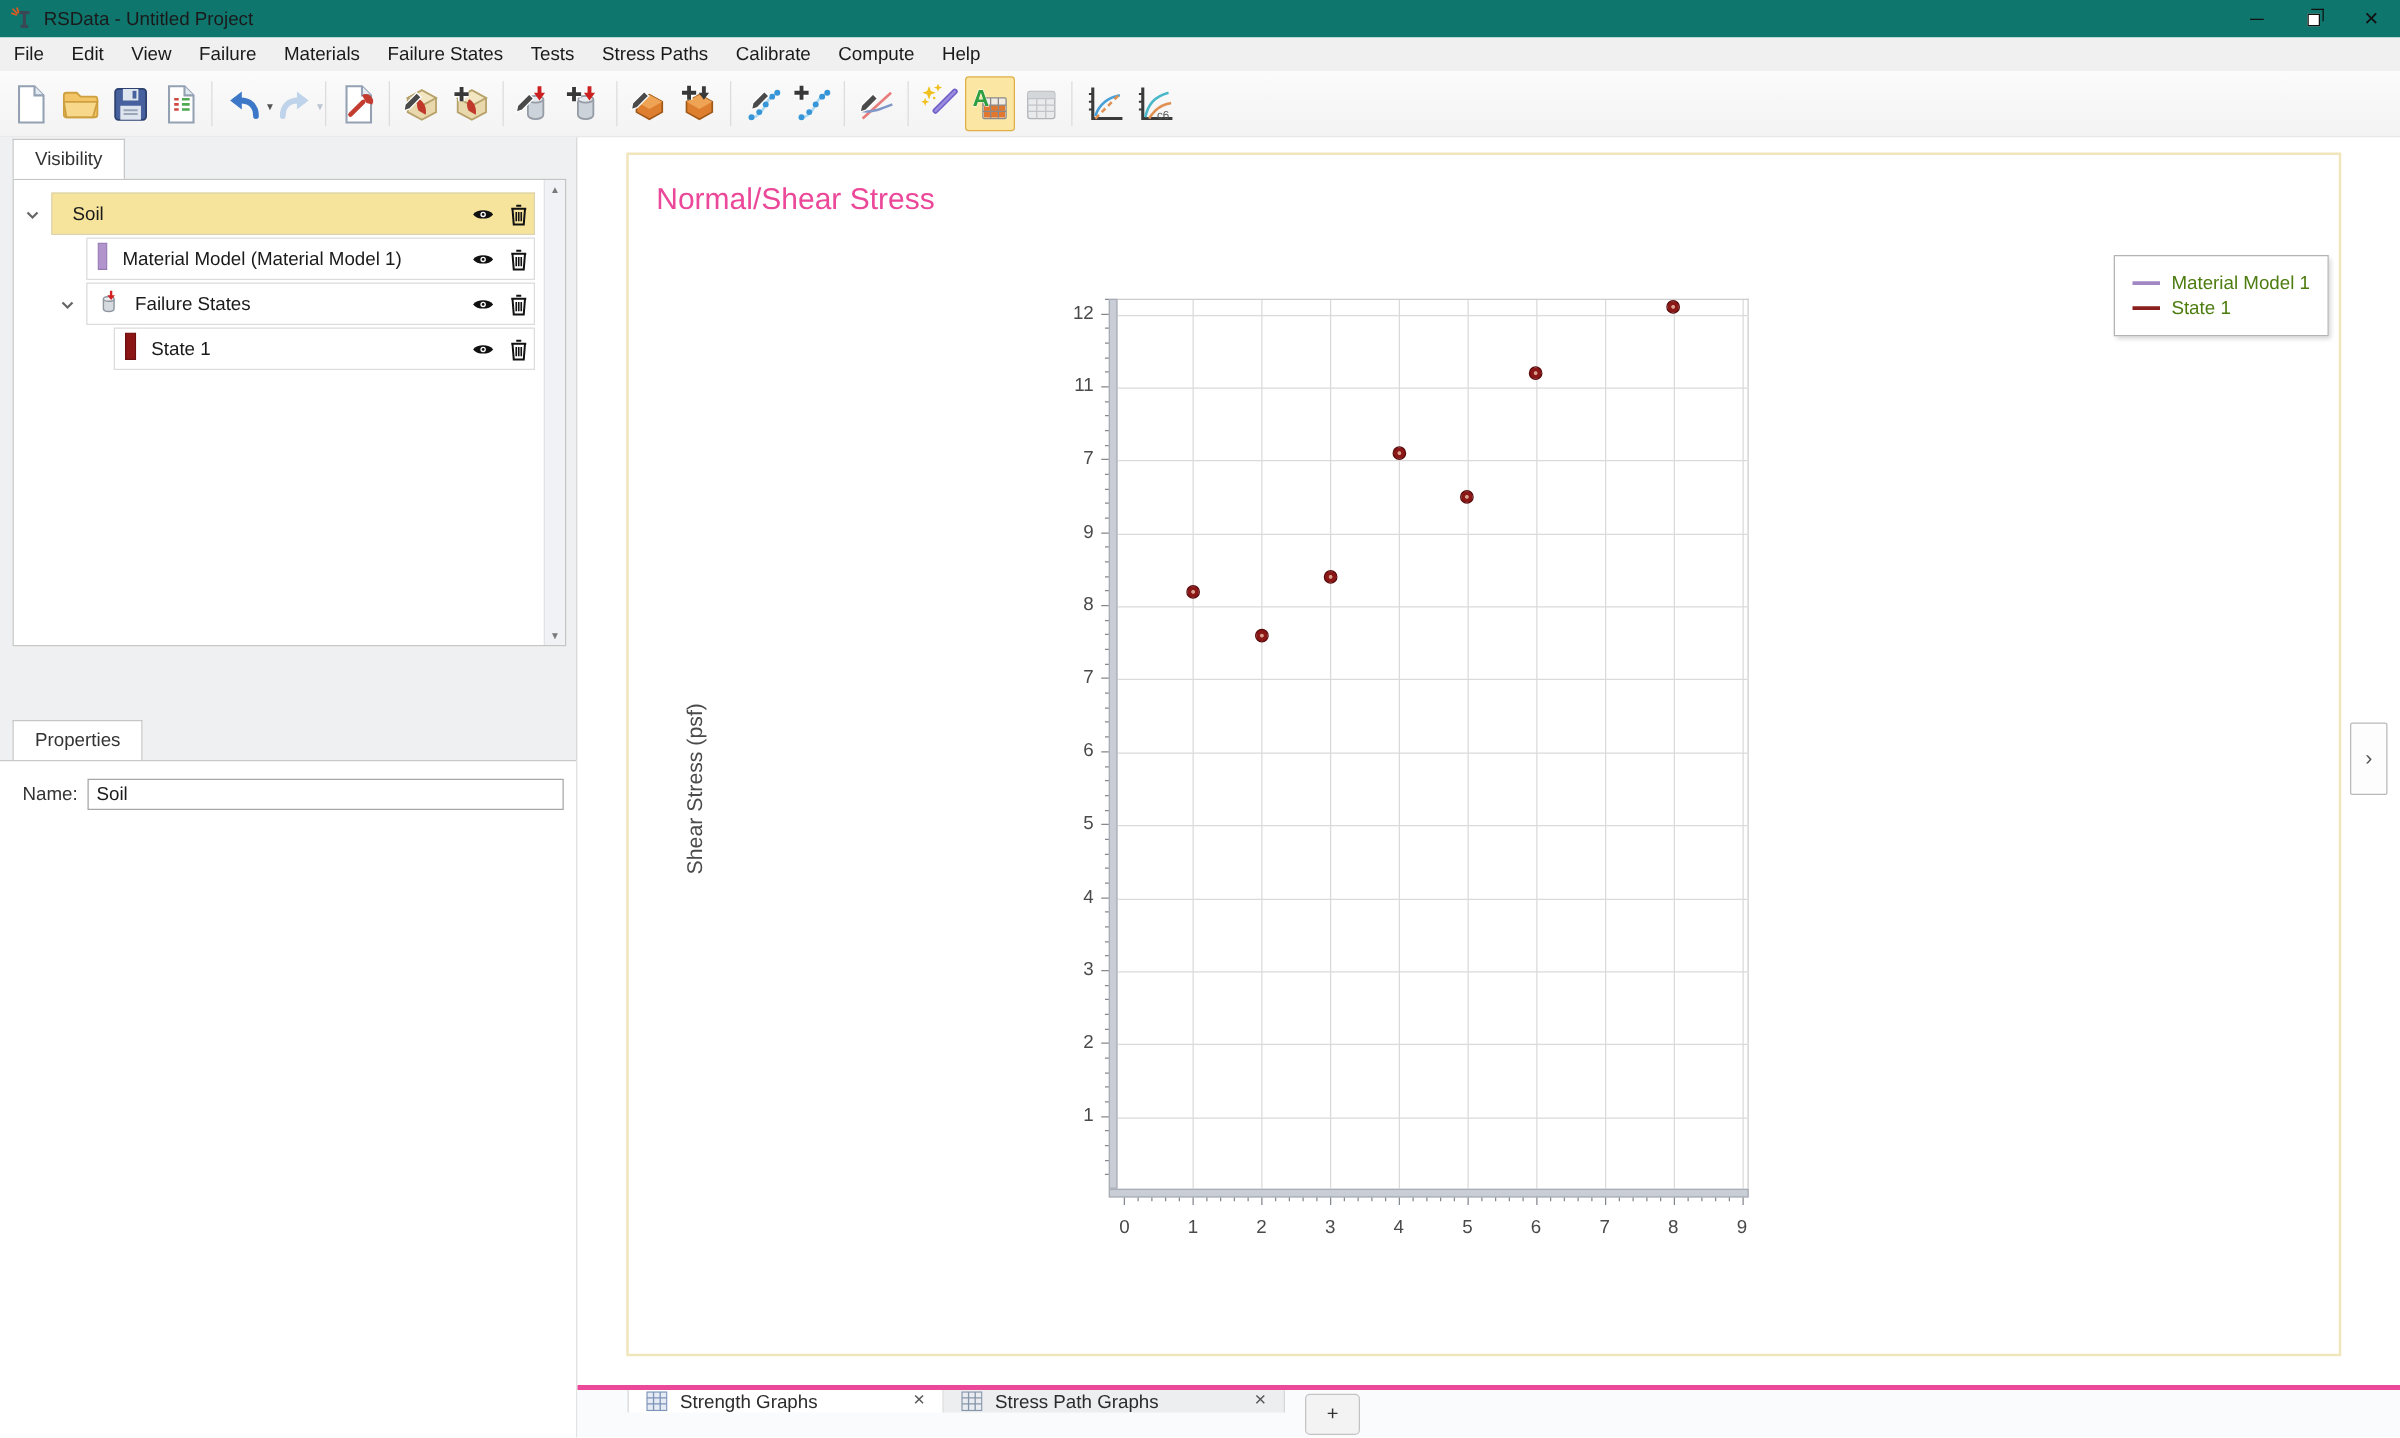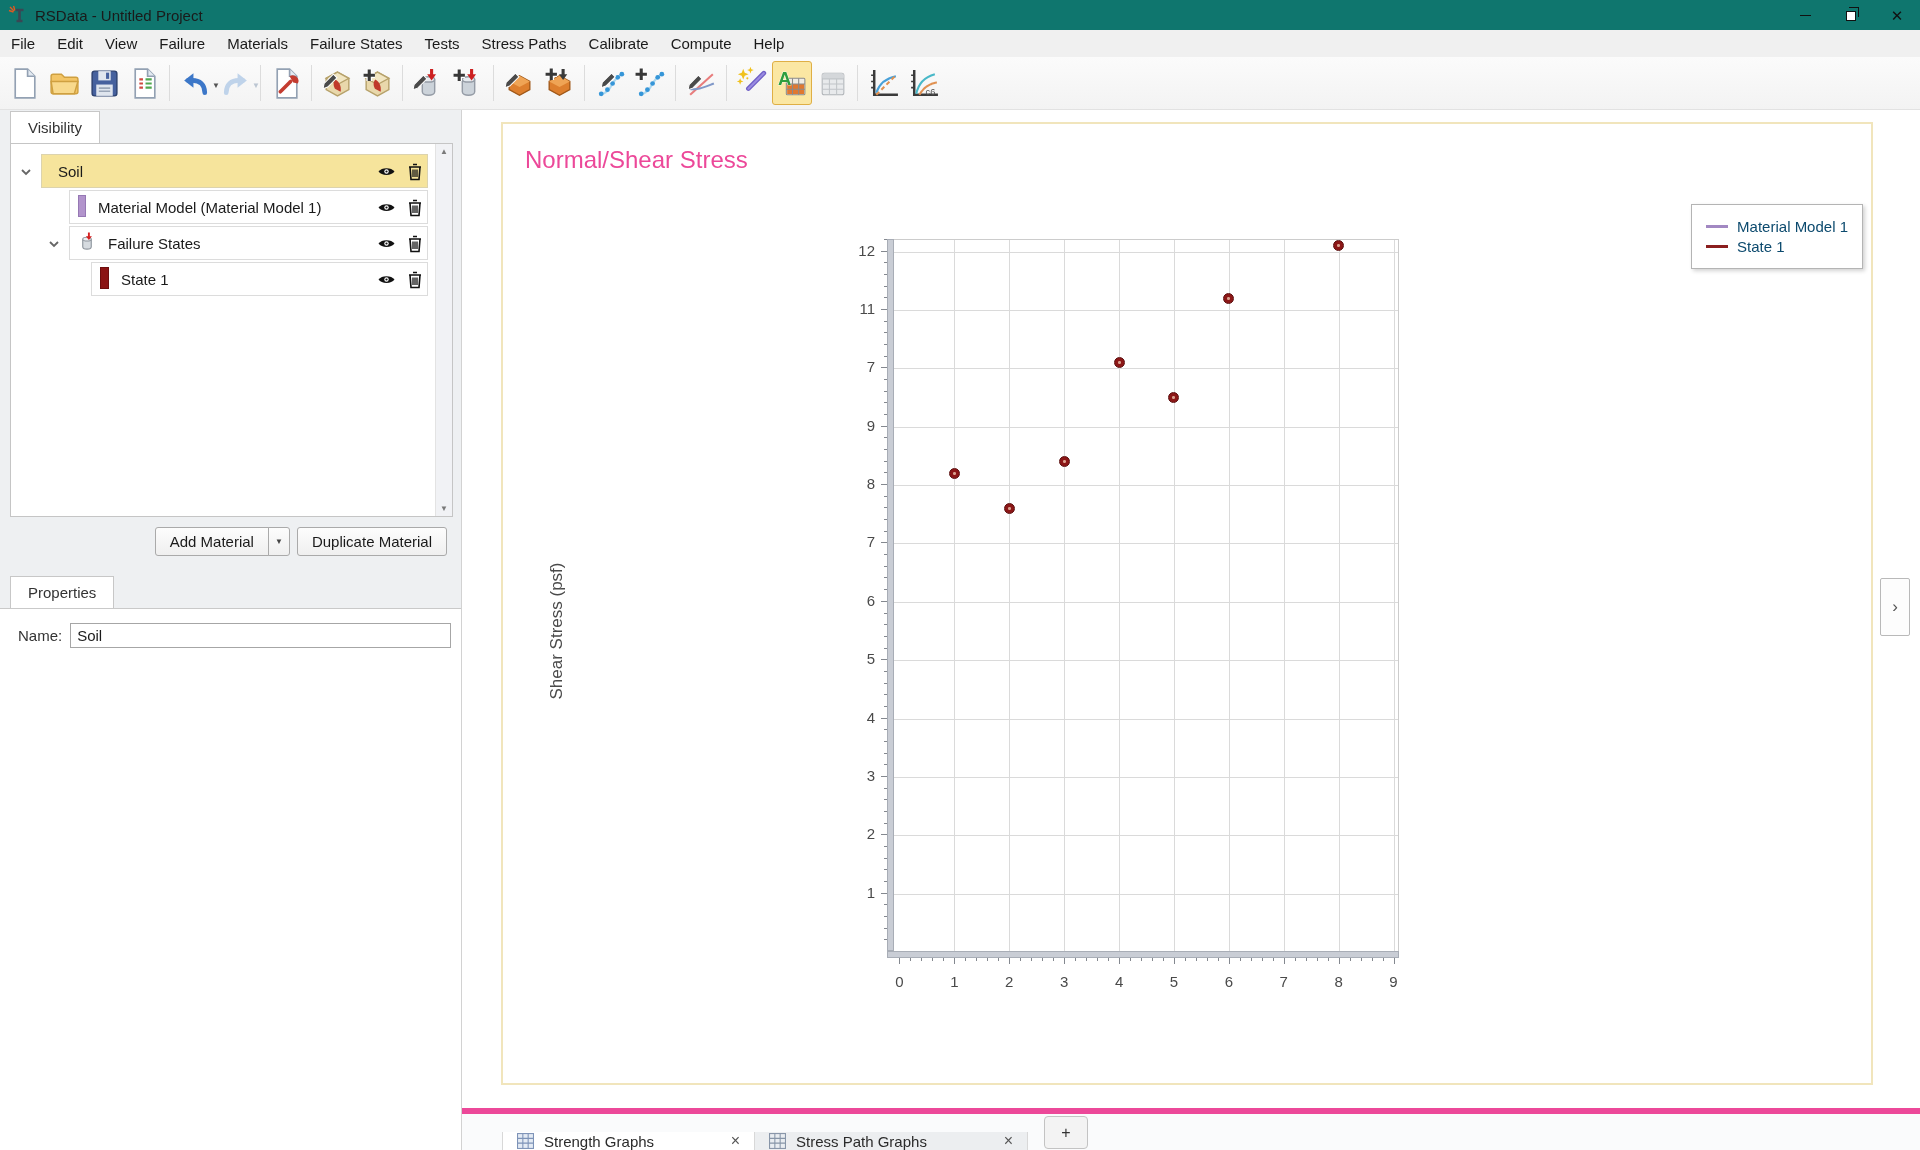--- a/index.html
+++ b/index.html
@@ -79,29 +79,29 @@
   .tick-label { position:absolute; font-size:15px; color:#4a4a4a; }
   .pt { position:absolute; width:11px; height:11px; border-radius:50%;
     background:radial-gradient(circle at 50% 50%, #d9a08e 0 1.2px, #8c1717 1.8px 100%); border:1px solid #5a0c0c; }
   .xlabel { position:absolute; text-align:center; font-size:17px; color:#4a4a4a; }
   .ylabel-wrap { position:absolute; display:flex; align-items:center; justify-content:center; }
   .ylabel-wrap span { transform:rotate(-90deg); white-space:nowrap; font-size:17px; color:#4a4a4a; }
   .legend { position:absolute; right:8px; top:80px; background:#fff; border:1px solid #b4b4b4;
     box-shadow:2px 2px 4px rgba(0,0,0,.18); padding:10px 14px; min-width:148px; }
   .legend-item { display:flex; align-items:center; margin:3px 0; }
   .legend-swatch { width:22px; height:3px; margin-right:9px; flex:0 0 auto; }
-  .legend-label { font-size:15px; color:#0c4a6e; }
+  .legend-label { font-size:15px; color:#4d7c0f; }
 
   .expander { position:absolute; right:10px; top:468px; width:30px; height:58px; background:#fdfdfd;
     border:1px solid #b9b9b9; border-radius:2px; display:flex; align-items:center; justify-content:center;
     font-size:17px; color:#555; }
 
   
-  .tabbar { position:absolute; left:0; right:0; bottom:0; height:42px; background:#fafbfc; border-top:6px solid #ec4899;
-    display:flex; align-items:flex-end; padding-left:40px; }
+  .tabbar { position:absolute; left:0; right:0; bottom:0; height:42px; background:#fafbfc; border-top:4px solid #ec4899;
+    display:flex; align-items:flex-start; padding-left:40px; }
   .doc-tab { display:flex; align-items:center; padding:0 14px; font-size:15px; color:#2b2b2b; position:relative; }
   .doc-tab.active { background:#fff; border-left:1px solid #d8d8d8; border-right:1px solid #d8d8d8; width:253px; }
   .doc-tab.inactive { background:#eceef0; border-right:1px solid #d8d8d8; width:273px; }
   .doc-tab .grid-ic { width:17px; height:16px; margin-right:10px; flex:0 0 auto; }
   .doc-tab .close-x { margin-left:auto; font-size:16px; color:#555; padding-left:10px; }
   .plus-tab { align-self:center; margin-left:16px; width:44px; height:33px; line-height:31px; text-align:center;
     background:#f3f3f3; border:1px solid #c3c3c3; border-radius:4px; font-size:16px; color:#333; }
 </style>
 </head>
 <body>
@@ -413,23 +413,20 @@
               <span class="row-trash"><svg viewBox="0 0 16 19" width="16" height="19">
                   <path d="M2 5h12M6 2.5h4M3 5l1 12.5h8L13 5" fill="none" stroke="#111" stroke-width="1.6"></path>
                   <path d="M6 7.5v7.5M8 7.5v7.5M10 7.5v7.5" stroke="#111" stroke-width="1.3"></path>
                 </svg></span>
             </div>
           </div>
         <div class="tree-scroll">
           <div class="scroll-arrow" style="top:3px;">▲</div>
           <div class="scroll-arrow" style="bottom:3px;">▼</div>
         </div>
-      </div>
-      <div class="side-buttons">
-        <span class="btn btn-main">Add Material</span><span class="btn btn-split">▼</span><span class="btn-gap"></span><span class="btn">Duplicate Material</span>
       </div>
       <div class="side-tab props-tab">Properties</div>
       <div class="props-panel">
         <div class="name-row">
           <span class="name-label">Name:</span>
           <input class="name-input" type="text" value="Soil" style="">
         </div>
       </div>
     </div>
 

